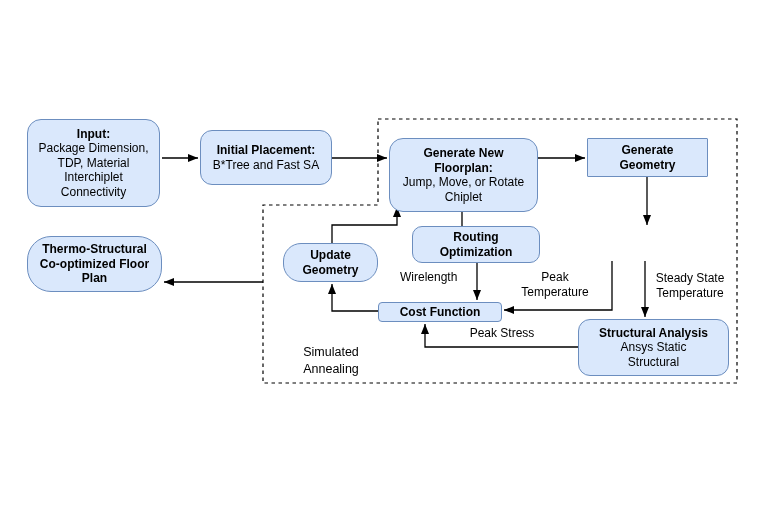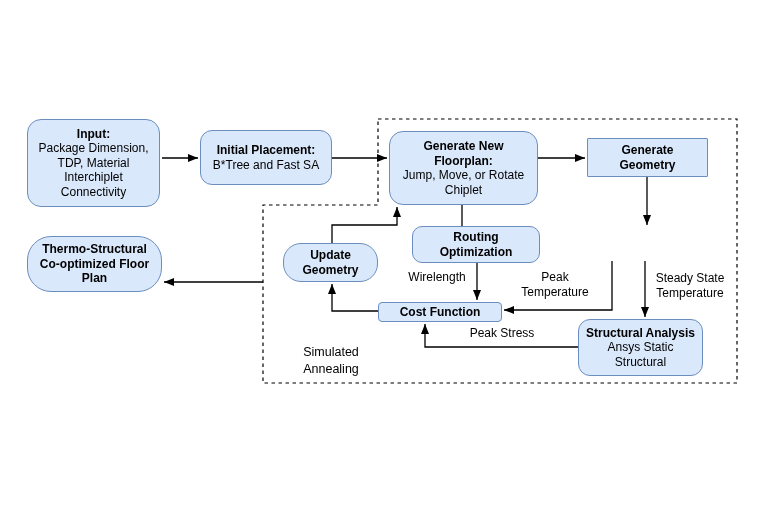--- a/index.html
+++ b/index.html
@@ -20,21 +20,21 @@
     display:flex;flex-direction:column;align-items:center;justify-content:center;
     font-size:12px;line-height:14.5px;text-align:center;
   }
   .node div{white-space:nowrap;}
   .node .b{font-weight:bold;}
   .elabel{
     position:absolute;font-size:12px;line-height:14.5px;text-align:center;
   }
   .elabel div{white-space:nowrap;}
   .region-label{font-weight:normal;font-size:12.5px;line-height:16.5px;}
-  .ta-right{text-align:center;}
+  .ta-right{text-align:left;}
 </style>
 </head>
 <body>
 
 <div class="canvas">
 
   <svg class="layer" width="760" height="507" viewBox="0 0 760 507">
     <defs>
       <marker id="arw" viewBox="0 0 10 8" refX="10" refY="4" markerWidth="10" markerHeight="8" markerUnits="userSpaceOnUse" orient="auto">
         <path d="M0,0 L10,4 L0,8 Z" fill="#000"></path>
@@ -63,21 +63,21 @@
     <div>TDP, Material</div>
     <div>Interchiplet</div>
     <div>Connectivity</div>
   </div>
 
   <div class="node" style="left:200px;top:130px;width:132px;height:55px;border-radius:12px">
     <div class="b">Initial Placement:</div>
     <div>B*Tree and Fast SA</div>
   </div>
 
-  <div class="node" style="left:389px;top:131px;width:149px;height:74px;border-radius:14px">
+  <div class="node" style="left:389px;top:138px;width:149px;height:74px;border-radius:14px">
     <div class="b">Generate New</div>
     <div class="b">Floorplan:</div>
     <div>Jump, Move, or Rotate</div>
     <div>Chiplet</div>
   </div>
 
   <div class="node" style="left:587px;top:138px;width:121px;height:39px;border-radius:1px">
     <div class="b">Generate</div>
     <div class="b">Geometry</div>
   </div>
@@ -90,21 +90,21 @@
 
   <div class="node" style="left:283px;top:243px;width:95px;height:39px;border-radius:18px">
     <div class="b">Update</div>
     <div class="b">Geometry</div>
   </div>
 
   <div class="node" style="left:378px;top:302px;width:124px;height:20px;border-radius:4px">
     <div class="b">Cost Function</div>
   </div>
 
-  <div class="node" style="left:578px;top:319px;width:125px;height:57px;border-radius:12px">
+  <div class="node" style="left:578px;top:319px;width:151px;height:57px;border-radius:12px">
     <div class="b">Structural Analysis</div>
     <div>Ansys Static</div>
     <div>Structural</div>
   </div>
 
   <div class="node" style="left:27px;top:236px;width:135px;height:56px;border-radius:24px">
     <div class="b">Thermo-Structural</div>
     <div class="b">Co-optimized Floor</div>
     <div class="b">Plan</div>
   </div>

